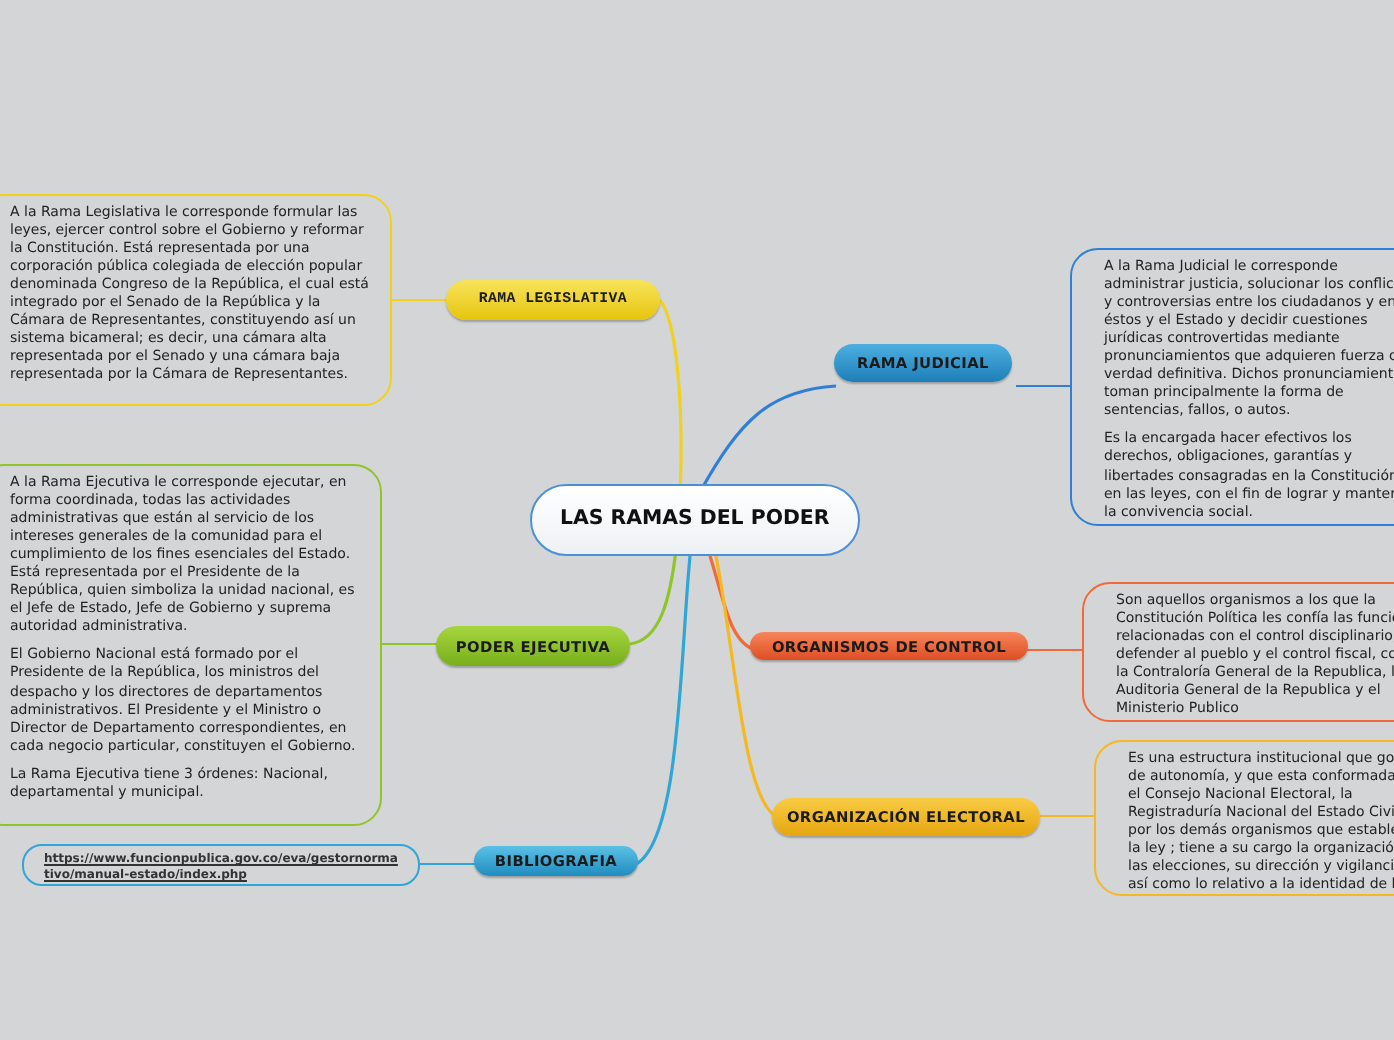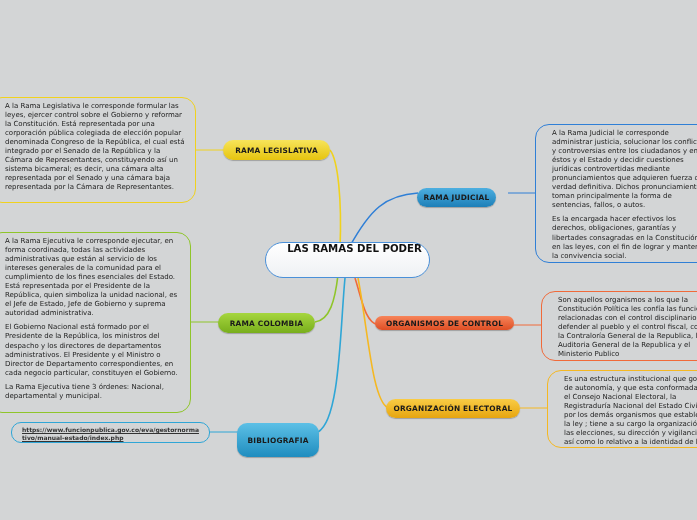--- a/index.html
+++ b/index.html
@@ -1,19 +1,19 @@
 <!DOCTYPE html>
 <html><head>
 <meta charset="utf-8">
 <style>
   html,body{margin:0;padding:0;}
   body{width:697px;height:520px;background:#d3d5d6;position:relative;overflow:hidden;font-family:"DejaVu Sans","Liberation Sans",sans-serif;}
   svg.lines{position:absolute;left:0;top:0;}
   .pill{position:absolute;border-radius:10px;font-weight:bold;font-size:7.4px;color:#1b1b1b;display:flex;align-items:center;justify-content:center;letter-spacing:0.2px;box-shadow:0 1px 1px rgba(0,0,0,0.25);white-space:nowrap;}
-  .center{position:absolute;left:265px;top:242px;width:165px;height:36px;border:1.5px solid #4a90d9;border-radius:18px;background:linear-gradient(#ffffff,#eef1f4);font-weight:bold;font-size:10.2px;color:#111;display:flex;flex-direction:row;justify-content:center;padding-left:14px;box-sizing:border-box;line-height:12px;}
+  .center{position:absolute;left:265px;top:242px;width:165px;height:36px;border:1.5px solid #4a90d9;border-radius:18px;background:linear-gradient(#ffffff,#eef1f4);font-weight:bold;font-size:10.2px;color:#111;display:flex;flex-direction:column;justify-content:center;padding-left:14px;box-sizing:border-box;line-height:12px;}
   .note{position:absolute;border-radius:14px;border:1.5px solid;font-size:7px;line-height:9.05px;color:#222;box-sizing:border-box;padding:4px 6px 3px 6px;overflow:hidden;}
   .note p{margin:0 0 5px 0;}
   .note p:last-child{margin-bottom:0;}
   .link{color:#333;text-decoration:underline;font-weight:bold;font-size:6px;line-height:8px;}
 </style>
 </head>
 <body>
 
 <svg class="lines" width="697" height="520">
 
@@ -33,44 +33,44 @@
   <path d="M513 325 L542 325" stroke="#f06a3a" stroke-width="1" fill="none"></path>
 
   <path d="M358 278 C 368 330, 372 400, 388 408" stroke="#f5b822" stroke-width="1.6" fill="none"></path>
   <path d="M520 408 L548 408" stroke="#f5b822" stroke-width="1" fill="none"></path>
 </svg>
 
 <div class="center">
   <span>LAS RAMAS DEL PODER</span>
 </div>
 
-<div class="pill" style="left:223px;top:140px;width:107px;height:20px;background:linear-gradient(#f7e45a,#e6c40f);">
+<div class="pill" style="left:223px;top:140px;width:107px;height:20px;background:linear-gradient(#f7e45a,#e6c40f);font-family:Liberation Mono, monospace;">
   <span>RAMA LEGISLATIVA</span>
 </div>
 <div class="note" style="left:-12px;top:97px;width:208px;height:106px;border-color:#f0d21e;">
   <p style="padding-left:10px;">A la Rama Legislativa le corresponde formular las leyes, ejercer control sobre el Gobierno y reformar la Constitución. Está representada por una corporación pública colegiada de elección popular denominada Congreso de la República, el cual está integrado por el Senado de la República y la Cámara de Representantes, constituyendo así un sistema bicameral; es decir, una cámara alta representada por el Senado y una cámara baja representada por la Cámara de Representantes.</p>
 </div>
 
 <div class="pill" style="left:218px;top:313px;width:97px;height:20px;background:linear-gradient(#a6d63e,#78ae1c);">
-  <span>RAMA COLOMBIA</span>
+  <span>PODER EJECUTIVA</span>
 </div>
 <div class="note" style="left:-12px;top:232px;width:203px;height:181px;border-color:#8fc52a;">
   <p style="padding-left:10px;">A la Rama Ejecutiva le corresponde ejecutar, en forma coordinada, todas las actividades administrativas que están al servicio de los intereses generales de la comunidad para el cumplimiento de los fines esenciales del Estado. Está representada por el Presidente de la República, quien simboliza la unidad nacional, es el Jefe de Estado, Jefe de Gobierno y suprema autoridad administrativa.</p>
   <p style="padding-left:10px;">El Gobierno Nacional está formado por el Presidente de la República, los ministros del despacho y los directores de departamentos administrativos. El Presidente y el Ministro o Director de Departamento correspondientes, en cada negocio particular, constituyen el Gobierno.</p>
   <p style="padding-left:10px;">La Rama Ejecutiva tiene 3 órdenes: Nacional, departamental y municipal.</p>
 </div>
 
-<div class="pill" style="left:237px;top:423px;width:82px;height:34px;background:linear-gradient(#5cc0e6,#1f8dbf);">
+<div class="pill" style="left:237px;top:423px;width:82px;height:15px;background:linear-gradient(#5cc0e6,#1f8dbf);">
   <span>BIBLIOGRAFIA</span>
 </div>
 <div class="note" style="left:11px;top:422px;width:199px;height:21px;border-color:#2fa6d6;border-radius:10px;padding:3px 10px;">
   <span class="link" style="word-break:break-all;display:block;">https://www.funcionpublica.gov.co/eva/gestornormativo/manual-estado/index.php</span>
 </div>
 
-<div class="pill" style="left:417px;top:188px;width:79px;height:19px;background:linear-gradient(#4dafe0,#1d7fb8);">
+<div class="pill" style="left:417px;top:172px;width:89px;height:19px;background:linear-gradient(#4dafe0,#1d7fb8);">
   <span>RAMA JUDICIAL</span>
 </div>
 <div class="note" style="left:535px;top:124px;width:180px;height:139px;border-color:#2f7fd6;">
   <p style="padding-left:10px;">A la Rama Judicial le corresponde administrar justicia, solucionar los conflictos y controversias entre los ciudadanos y entre éstos y el Estado y decidir cuestiones jurídicas controvertidas mediante pronunciamientos que adquieren fuerza de verdad definitiva. Dichos pronunciamientos toman principalmente la forma de sentencias, fallos, o autos.</p>
   <p style="padding-left:10px;">Es la encargada hacer efectivos los derechos, obligaciones, garantías y libertades consagradas en la Constitución y en las leyes, con el fin de lograr y mantener la convivencia social.</p>
 </div>
 
 <div class="pill" style="left:375px;top:316px;width:139px;height:14px;background:linear-gradient(#f7855a,#de4e24);">
   <span>ORGANISMOS DE CONTROL</span>
 </div>

